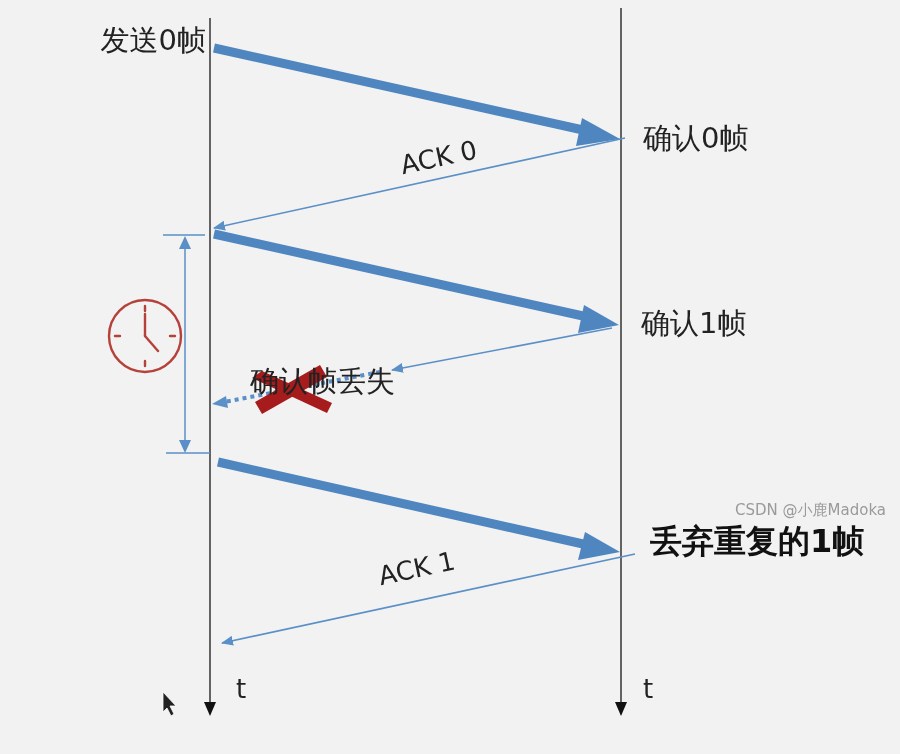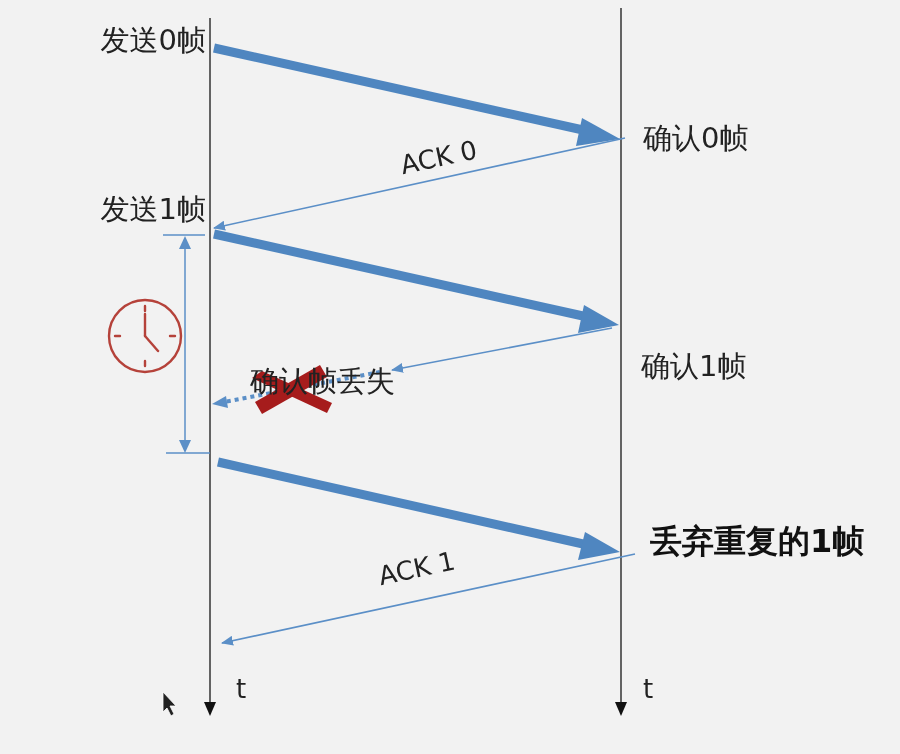--- a/index.html
+++ b/index.html
@@ -97,27 +97,27 @@
     <g>
       <line x1="635" y1="554" x2="222" y2="643" stroke="#5b8fc7" stroke-width="1.6" marker-end="url(#thin-head)"></line>
     </g>
 
     <g>
       <path d="M163,692 L163,712 L167,708 L171,716 L174,714 L170,706 L176,706 Z" fill="#222" stroke="#fff" stroke-width="0.8"></path>
     </g>
   </svg>
 
   <div class="lbl big left" style="right:694px; top:26px;">发送0帧</div>
-  <div class="lbl big left" style="right:694px; top:195px;">发送1帧</div>
 
   <div class="lbl big" style="left:643px; top:124px;">确认0帧</div>
-  <div class="lbl big" style="left:641px; top:309px;margin-top:43px;">确认1帧</div>
+  <div class="lbl big" style="left:641px; top:309px;">确认1帧</div>
   <div class="lbl bold" style="left:650px; top:525px;">丢弃重复的1帧</div>
 
   <div class="lbl big" style="left:250px; top:333px;margin-top:34px;">确认帧丢失</div>
 
   <div class="ack" style="left:404px; top:150px; transform: rotate(-12deg);">ACK 0</div>
   <div class="ack" style="left:382px; top:561px; transform: rotate(-12deg);">ACK 1</div>
 
   <div class="lbl t-lbl" style="left:236px; top:676px;">t</div>
   <div class="lbl t-lbl" style="left:643px; top:676px;">t</div>
 
+  <div class="watermark">CSDN @小鹿Madoka</div>
 </div>
 
 </body></html>

